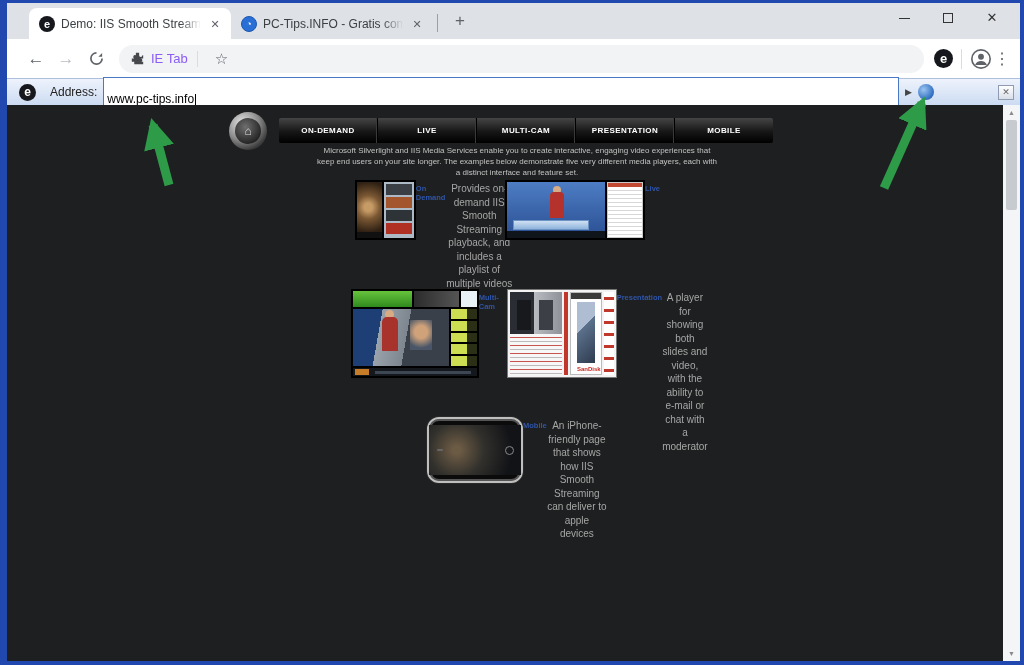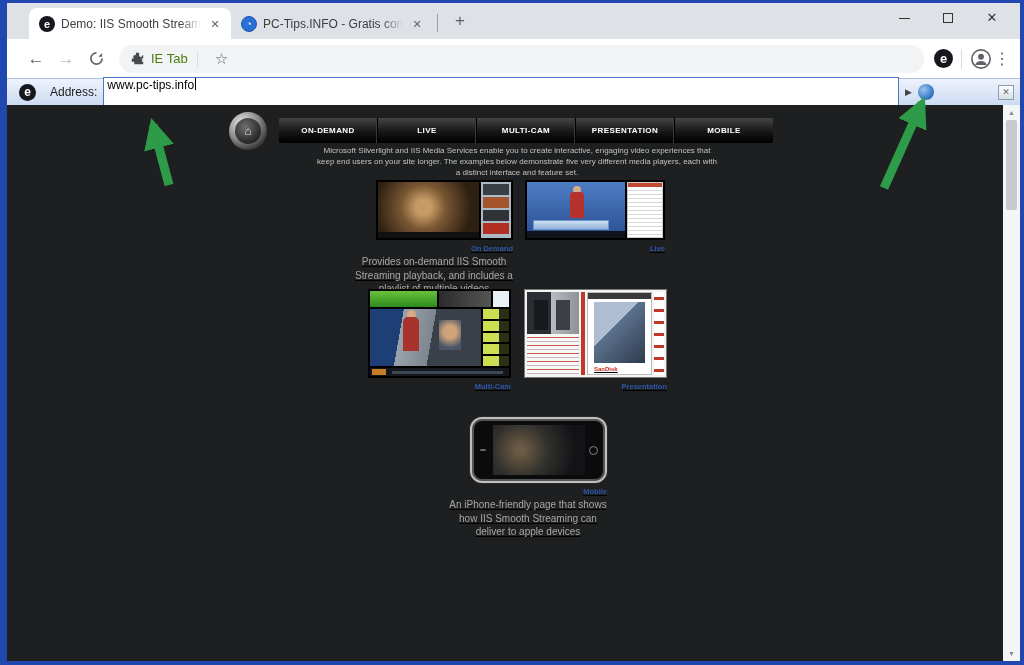--- a/index.html
+++ b/index.html
@@ -30,37 +30,37 @@
   .ic-x   { font-size:13px; line-height:10px; }
 
   
   .toolbar { height:39px; background:#fff; display:flex; align-items:center; padding:0 8px 0 14px; }
   .navbtn { font-size:17px; color:#5f6368; width:30px; text-align:center; }
   .navbtn.disabled { color:#b8bcc2; }
   .reload svg { display:block; margin:auto; }
   .omnibox { flex:1; height:28px; margin:0 10px 0 8px; background:#f1f3f4; border-radius:14px;
              display:flex; align-items:center; padding:0 12px; min-width:0; }
   .puzzle { flex:none; margin-right:7px; }
-  .ext-name { font-size:13px; color:#4d7c0f; flex:none; }
+  .ext-name { font-size:13px; color:#8b5cf6; flex:none; }
   .omni-sep { width:1px; height:16px; background:#dadce0; margin:0 9px; flex:none; }
   .url { flex:1; font-size:13px; color:#5f6368; white-space:nowrap; overflow:hidden; min-width:0; }
   .star { flex:none; font-size:15px; color:#5f6368; margin-left:8px; }
   .tb-ext-icon { width:19px; height:19px; border-radius:50%; background:#16181d; color:#fff;
                  font-weight:bold; font-size:13px; display:flex; align-items:center; justify-content:center; }
   .tb-sep { width:1px; height:20px; background:#dadce0; margin:0 8px; }
   .dots { font-size:16px; color:#5f6368; letter-spacing:0; width:20px; text-align:center; }
 
   
   .ietab-bar { height:27px; background:linear-gradient(#eef3fc,#ccdbf2);
                border-top:1px solid #aebedd; display:flex; align-items:center; padding:0 6px 0 12px; }
   .ietab-icon { width:17px; height:17px; border-radius:50%; background:#16181d; color:#fff;
                 font-weight:bold; font-size:12px; display:flex; align-items:center; justify-content:center; flex:none; }
   .addr-label { font-size:12px; color:#222; margin:0 6px 0 14px; flex:none; }
   .addr-input { flex:1; height:30px; background:#fff; border:1px solid #4a78c4;
-                display:flex; align-items:flex-start; padding-left:3px; font-size:12px; color:#000; }
+                display:flex; align-items:flex-end; padding-left:3px; font-size:12px; color:#000; }
   .caret { width:1px; height:12px; background:#000; margin-left:1px; }
   .go-btn { flex:none; font-size:9px; color:#444; margin:0 6px; }
   .globe { flex:none; width:16px; height:16px; border-radius:50%;
            background:radial-gradient(circle at 35% 35%, #9cc4f0, #2f6fc2 70%, #1c4c92); }
   .ie-close { width:16px; height:15px; border:1px solid #8e9bb0; background:linear-gradient(#fefefe,#d9dfe8);
               font-size:9px; color:#666; text-align:center; line-height:13px; margin-left:64px; flex:none; }
 
   
   .content { position:relative; flex:1; background:#1e1f20; overflow:hidden; }
   .scrollbar { position:absolute; right:0; top:0; bottom:0; width:17px; background:#f4f5f6;
@@ -80,21 +80,21 @@
             background:linear-gradient(#454545,#161616 55%,#000);
             border-radius:2px; display:flex; }
   .nav-item { flex:1; display:flex; align-items:center; justify-content:center;
               color:#fff; font-size:8px; font-weight:bold; letter-spacing:.4px;
               border-right:1px solid #000; box-shadow:inset -1px 0 0 #3a3a3a; }
   .nav-item:last-child { border-right:none; box-shadow:none; }
 
   .intro { position:absolute; left:308px; top:41px; width:404px; text-align:center;
            font-size:8px; line-height:1.35; color:#c2c2c2; }
 
-  .card { position:absolute; display:flex; flex-direction:column; align-items:flex-end;text-decoration:underline; }
+  .card { position:absolute; display:flex; flex-direction:row; align-items:flex-start; }
   .cap-title { font-size:7.5px; font-weight:bold; color:#2f55a8; margin-top:4px; text-decoration:none; }
   .cap-desc { font-size:10px; color:#a6a6a6; text-align:center; line-height:1.35; margin-top:2px; width:158px; }
 
   
   .thumb { position:relative; background:#000; }
   .t-od { width:137px; height:60px; padding:2px; display:flex; }
   .od-main { flex:1; margin-right:2px; position:relative;
              background:radial-gradient(circle at 45% 45%, #c79b66 12%, #7a5733 35%, #2e2013 75%); }
   .od-main::after { content:""; position:absolute; left:0; right:0; bottom:0; height:6px; background:#111; }
   .od-list { width:30px; background:#aeb9c6; display:flex; flex-direction:column; padding:2px; gap:2px; }
@@ -303,20 +303,21 @@
         </div>
         <div class="pr-strip"></div>
         <div class="pr-slide">
           <div class="pr-head"></div>
           <div class="pr-img"></div>
           <div class="pr-brand">SanDisk</div>
         </div>
         <div class="pr-right"></div>
       </div>
       <a class="cap-title">Presentation</a>
+      <div class="cap-desc">A player for showing both slides and video, with the ability to e-mail or chat with a moderator</div>
     </div>
 
     <div class="card" style="left:420px; top:312px; width:180px;">
       <div class="thumb t-phone">
         <span class="ph-speaker"></span>
         <div class="ph-screen"></div>
         <span class="ph-home"></span>
       </div>
       <a class="cap-title">Mobile</a>
       <div class="cap-desc">An iPhone-friendly page that shows how IIS Smooth Streaming can deliver to apple devices</div>

